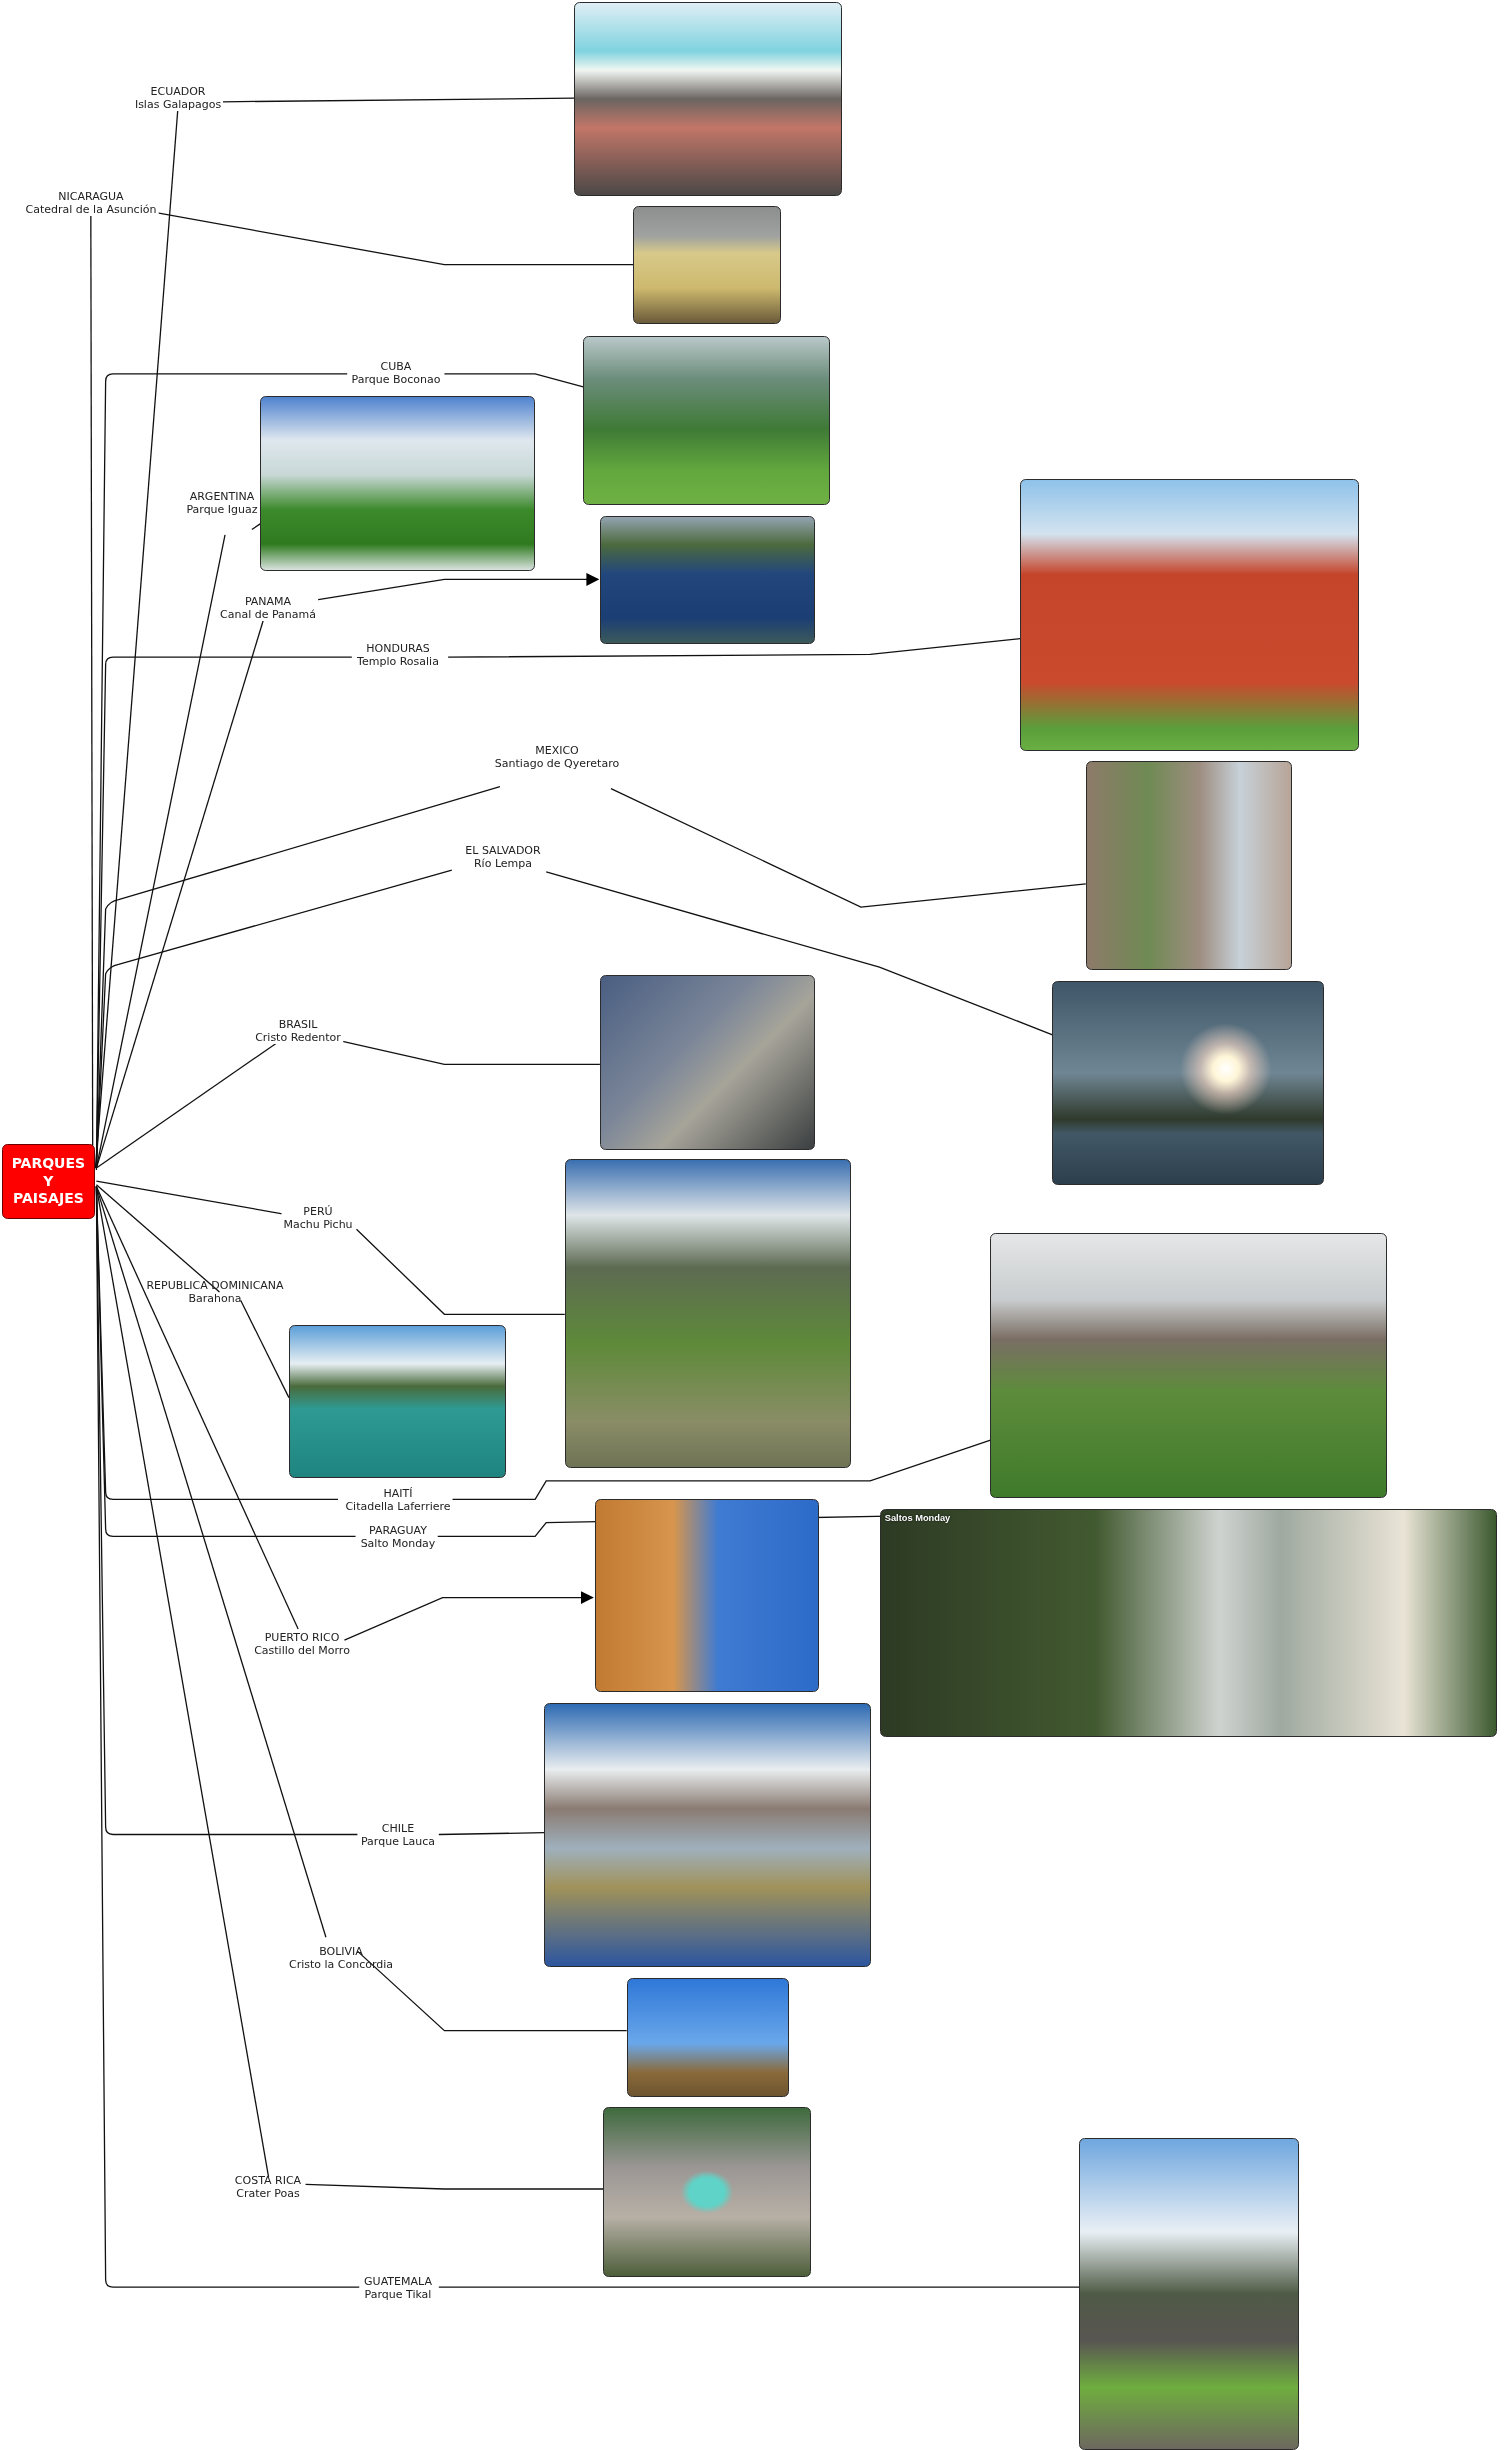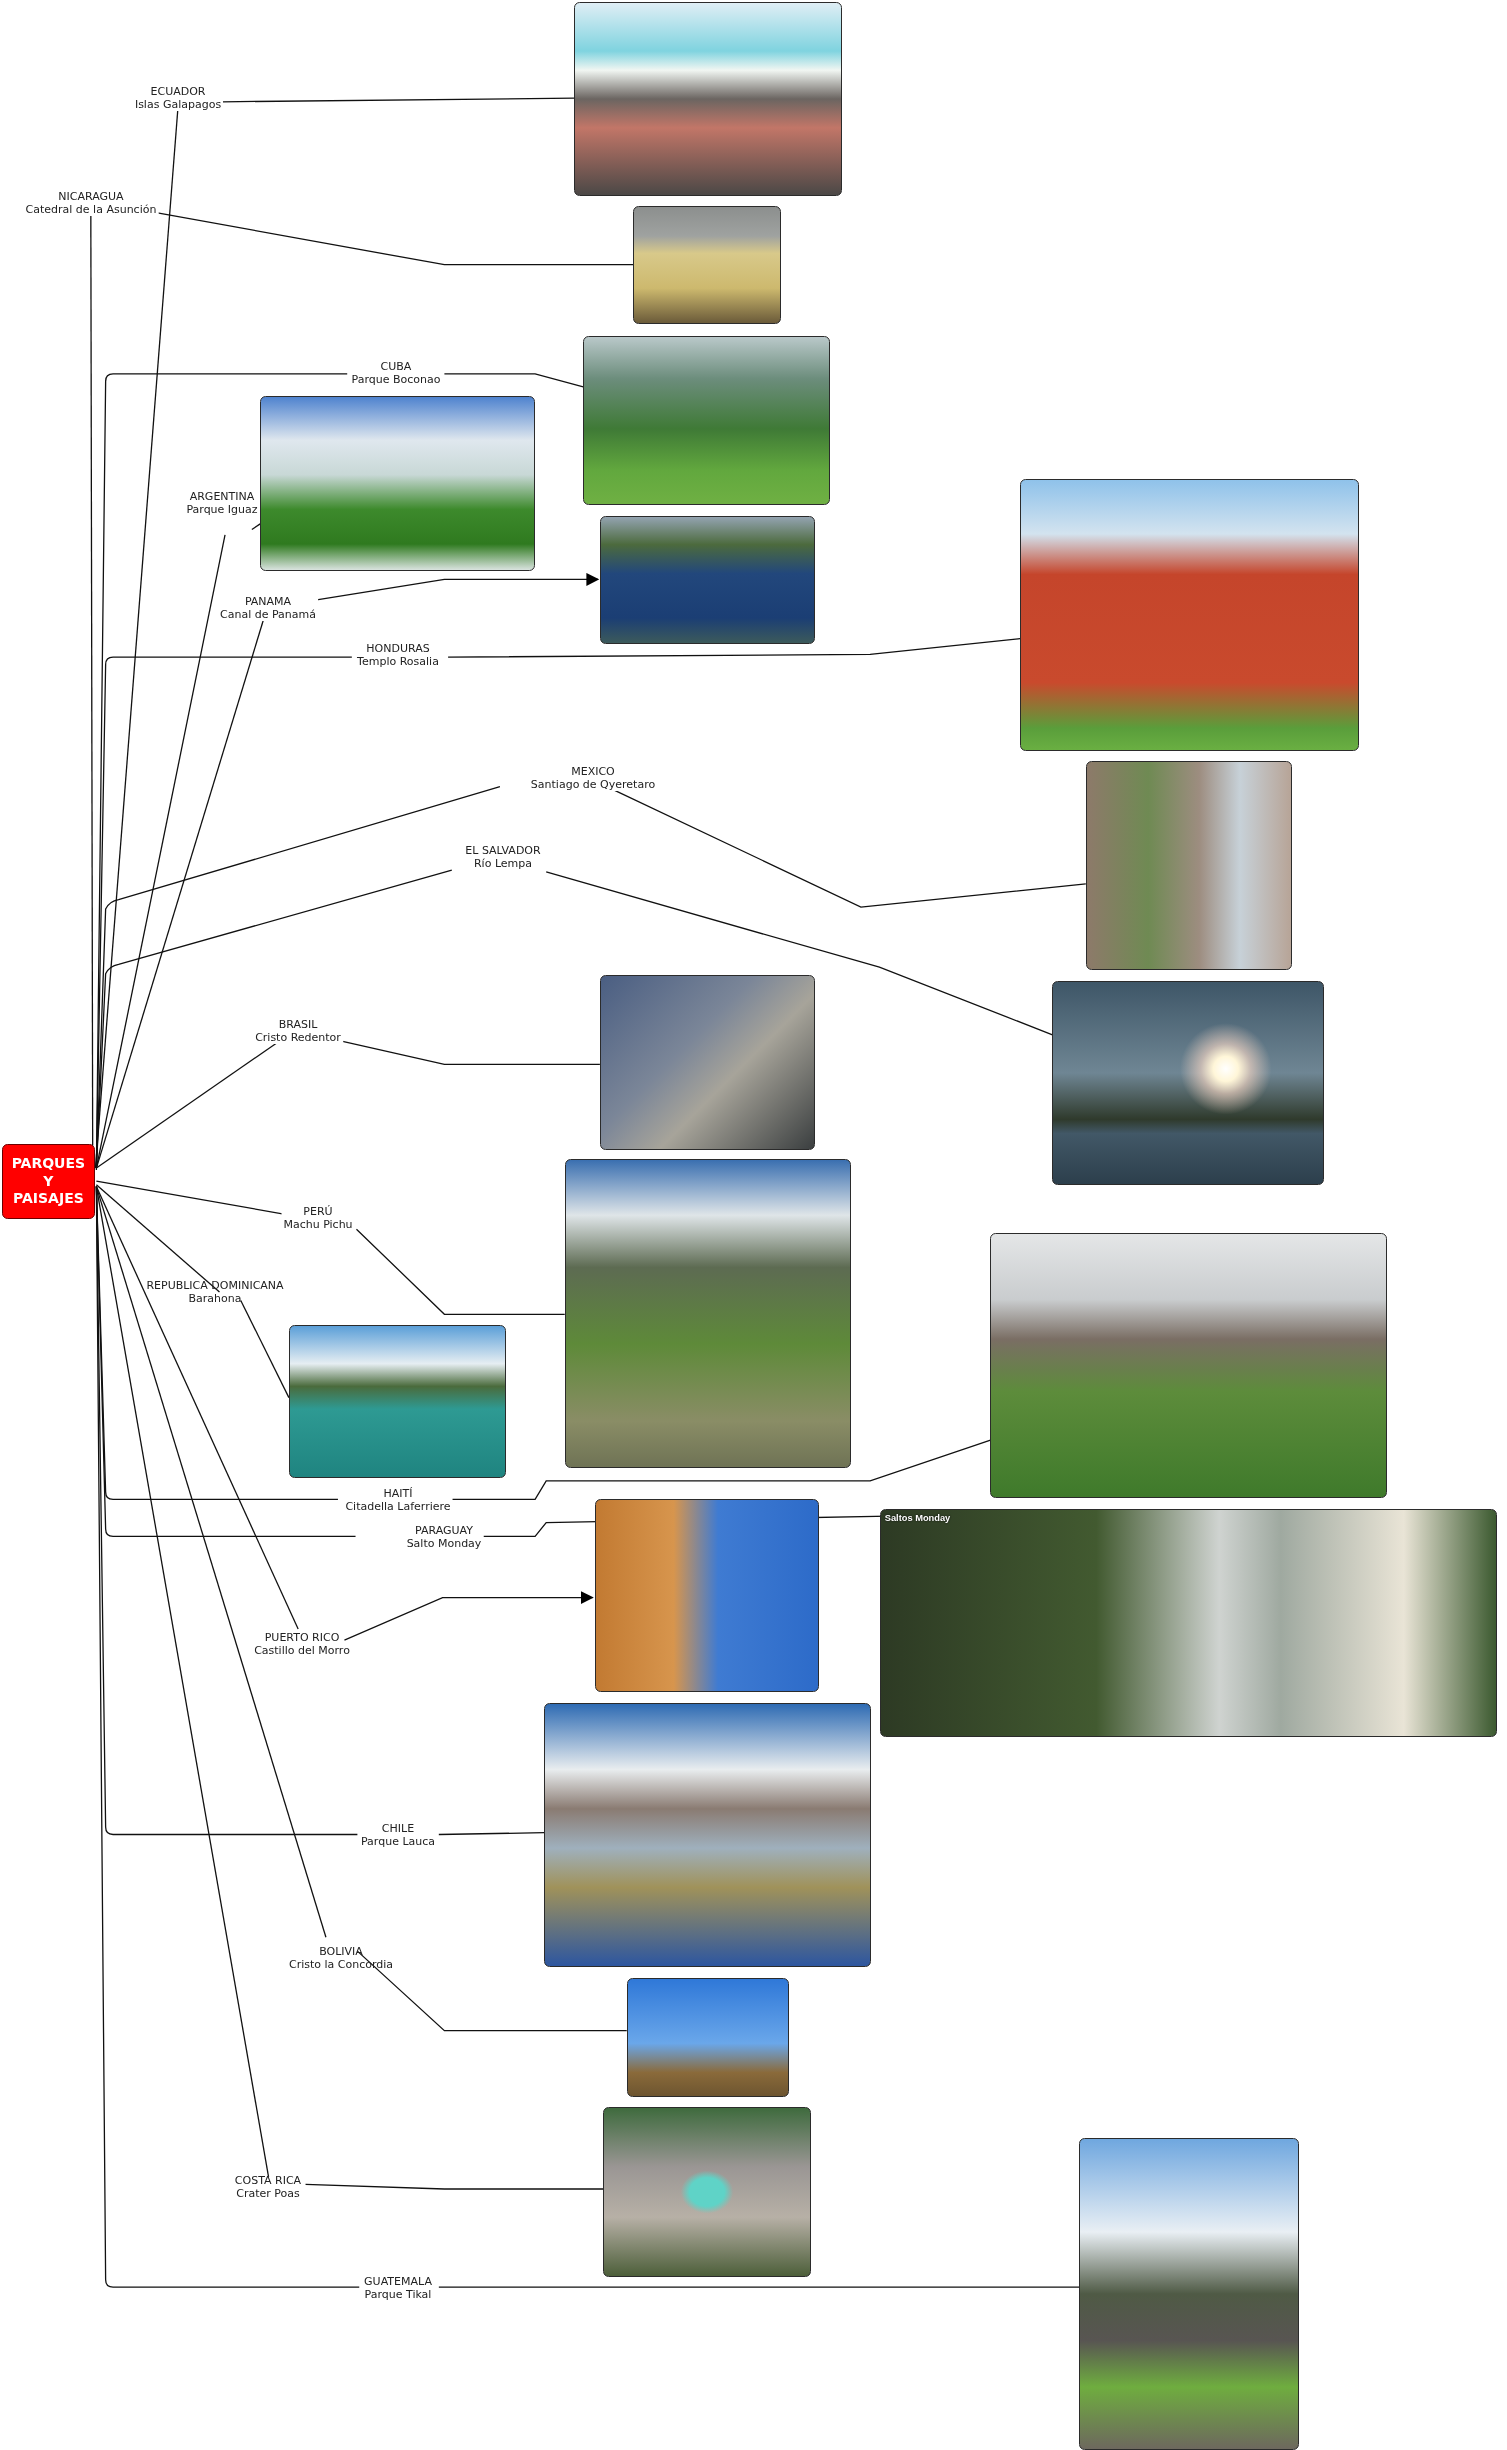--- a/index.html
+++ b/index.html
@@ -99,21 +99,21 @@
   <span>Parque Iguaz</span>
 </div>
 <div class="lbl" style="left:268px;top:595px;">
   <span>PANAMA</span>
   <span>Canal de Panamá</span>
 </div>
 <div class="lbl" style="left:398px;top:642px;">
   <span>HONDURAS</span>
   <span>Templo Rosalia</span>
 </div>
-<div class="lbl" style="left:557px;top:765px;margin-left:36px;">
+<div class="lbl" style="left:557px;top:744px;">
   <span>MEXICO</span>
   <span>Santiago de Qyeretaro</span>
 </div>
 <div class="lbl" style="left:503px;top:844px;">
   <span>EL SALVADOR</span>
   <span>Río Lempa</span>
 </div>
 <div class="lbl" style="left:298px;top:1018px;">
   <span>BRASIL</span>
   <span>Cristo Redentor</span>
@@ -123,21 +123,21 @@
   <span>Machu Pichu</span>
 </div>
 <div class="lbl" style="left:215px;top:1279px;background:transparent;">
   <span>REPUBLICA DOMINICANA</span>
   <span>Barahona</span>
 </div>
 <div class="lbl" style="left:398px;top:1487px;">
   <span>HAITÍ</span>
   <span>Citadella Laferriere</span>
 </div>
-<div class="lbl" style="left:398px;top:1524px;margin-left:46px;">
+<div class="lbl" style="left:398px;top:1524px;">
   <span>PARAGUAY</span>
   <span>Salto Monday</span>
 </div>
 <div class="lbl" style="left:302px;top:1631px;background:transparent;">
   <span>PUERTO RICO</span>
   <span>Castillo del Morro</span>
 </div>
 <div class="lbl" style="left:398px;top:1822px;">
   <span>CHILE</span>
   <span>Parque Lauca</span>

